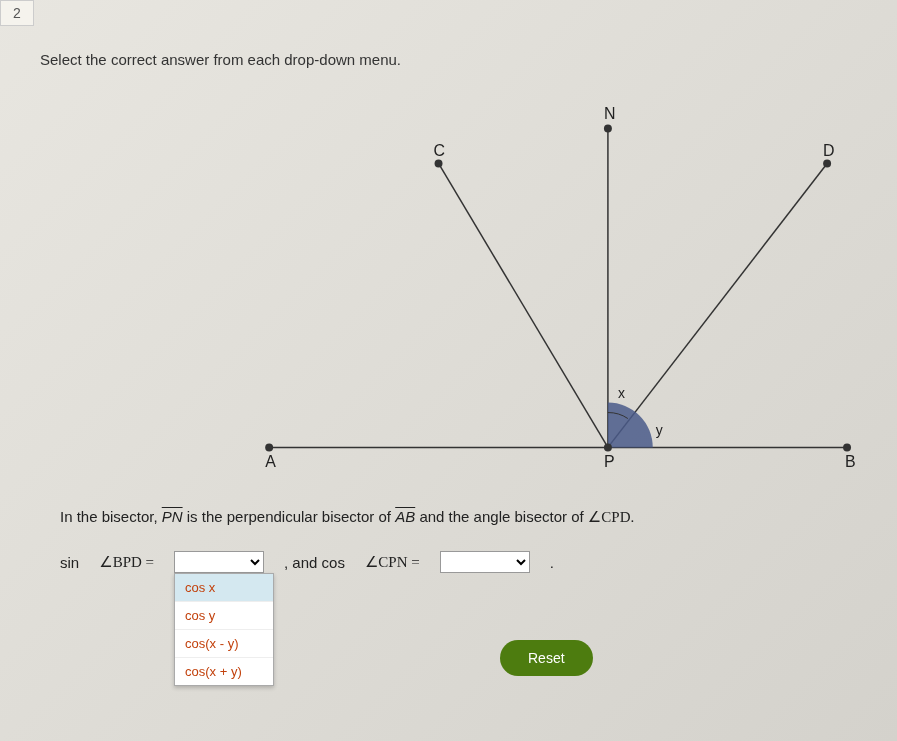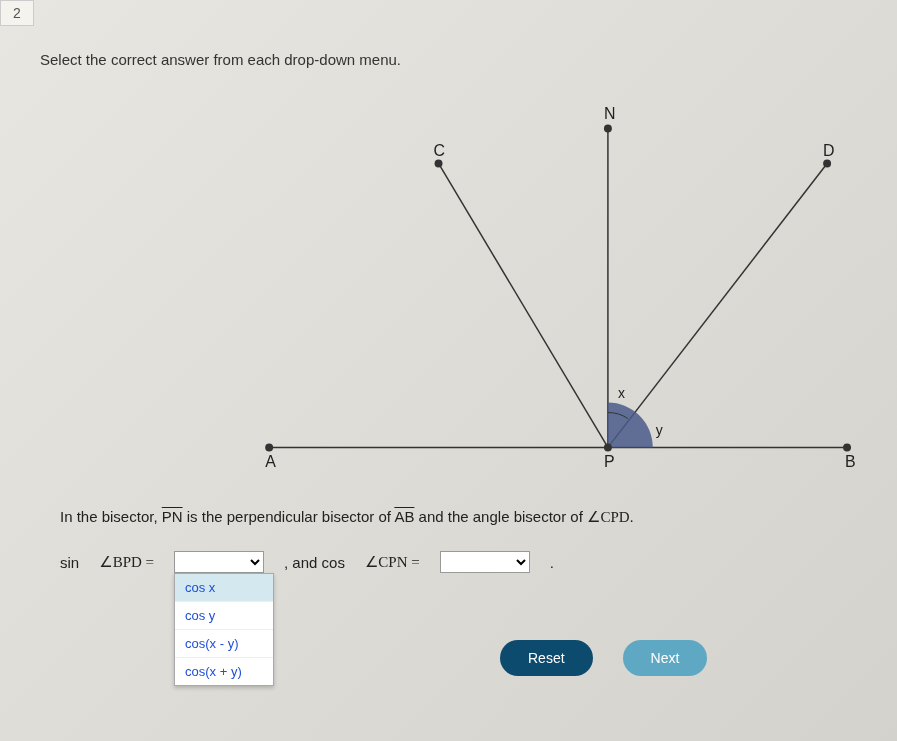--- a/index.html
+++ b/index.html
@@ -41,20 +41,21 @@
       height: 100%;
     }
     .description {
       font-size: 15px;
       color: #222;
       margin-bottom: 25px;
       margin-left: 20px;
     }
     .overline {
       text-decoration: overline;
+      font-style: italic;
     }
     .answer-row {
       display: flex;
       align-items: center;
       gap: 20px;
       margin-left: 20px;
       font-size: 15px;
       color: #222;
       position: relative;
     }
@@ -76,21 +77,21 @@
       left: 0;
       background: #fff;
       border: 1px solid #aaa;
       min-width: 100px;
       box-shadow: 0 2px 4px rgba(0,0,0,0.2);
       z-index: 10;
     }
     .dropdown-options .option {
       padding: 6px 10px;
       font-size: 13px;
-      color: #1d4ed8;
+      color: #c2410c;
       cursor: pointer;
       border-bottom: 1px solid #eee;
     }
     .dropdown-options .option.highlighted {
       background: #d4e8f0;
     }
     .dropdown-options .option:last-child {
       border-bottom: none;
     }
     .buttons {
@@ -103,21 +104,21 @@
     .btn {
       padding: 10px 28px;
       border: none;
       border-radius: 22px;
       font-size: 14px;
       color: #fff;
       cursor: pointer;
       font-weight: 500;
     }
     .btn-reset {
-      background: #0c4a6e;
+      background: #4d7c0f;
     }
     .btn-next {
       background: #5fa8c4;
     }
     .angle-symbol {
       font-family: serif;
       text-align: right;
     }
   </style>
 </head>
@@ -184,14 +185,13 @@
     <span class="angle-symbol">∠CPN = </span>
     <select>
       <option></option>
     </select>
     <span>.</span>
   </div>
 </div>
 
 <div class="buttons">
   <button class="btn btn-reset">Reset</button>
-  <button class="btn btn-next">Next</button>
 </div>
 
 </body></html>

